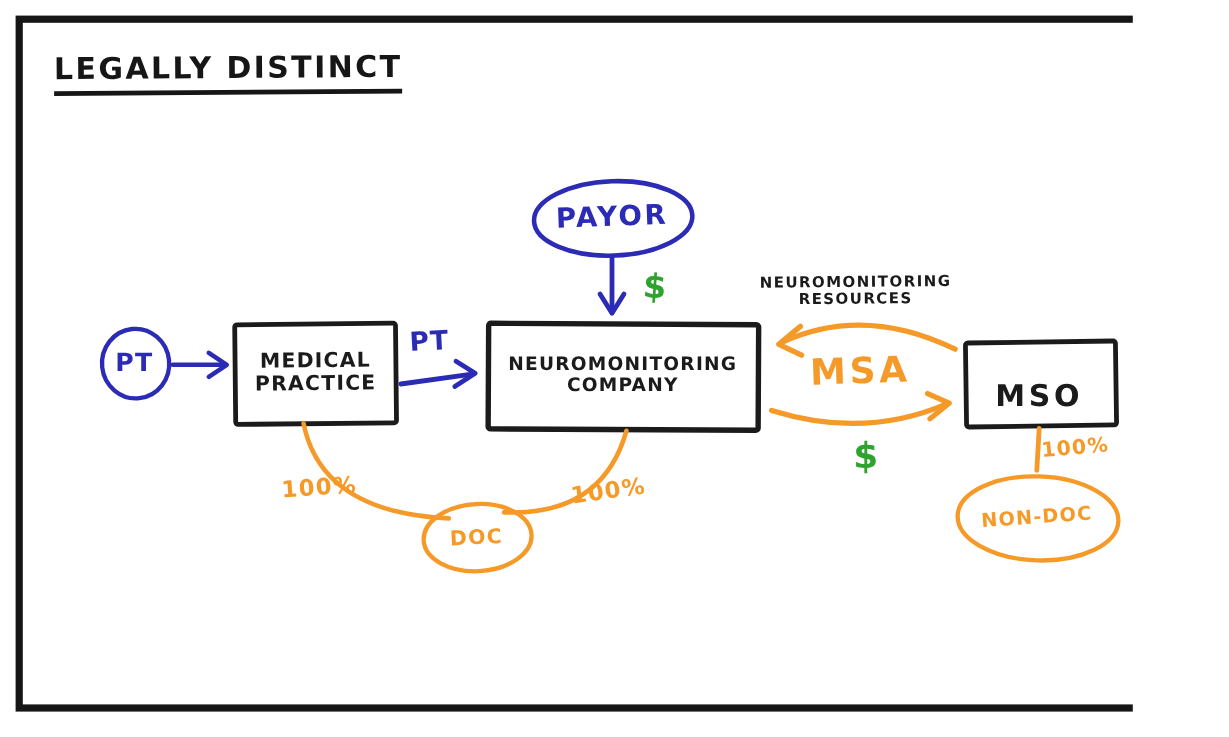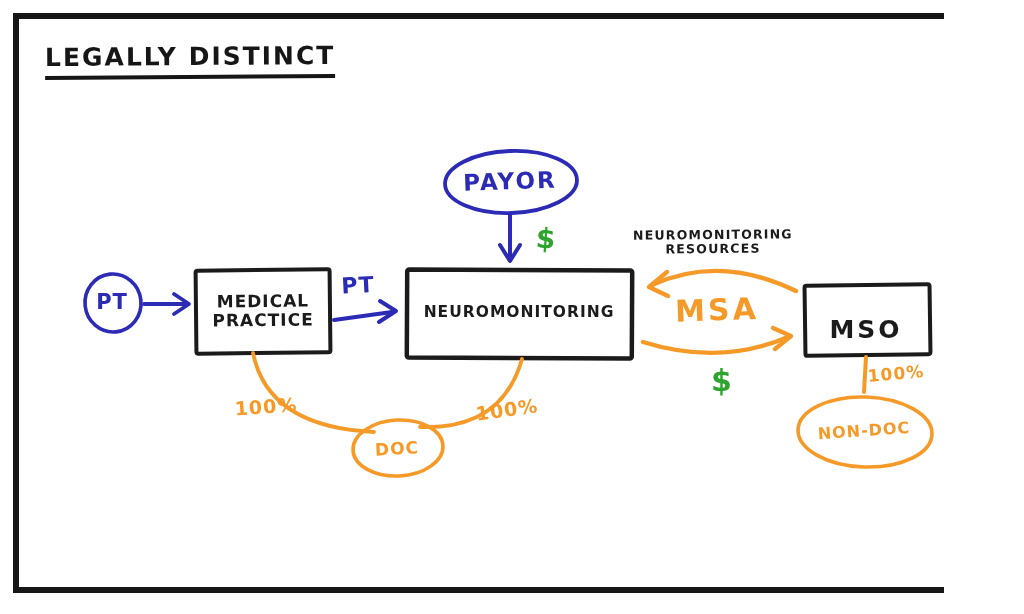--- a/index.html
+++ b/index.html
@@ -77,20 +77,21 @@
 
   <div class="lbl blue" style="left:112px;top:303px;font-size:21px;">PT</div>
 
   <div class="lbl ink two-line" style="left:263px;top:311px;font-size:17px;transform:translate(-50%,-50%) rotate(-0.6deg);">
     <div>MEDICAL</div>
     <div>PRACTICE</div>
   </div>
 
   <div class="lbl ink two-line" style="left:519px;top:313px;font-size:15.5px;">
     <div>NEUROMONITORING</div>
+    <div>COMPANY</div>
   </div>
 
   <div class="lbl blue" style="left:510px;top:182px;font-size:23px;letter-spacing:2px;transform:translate(-50%,-50%) rotate(-2deg);">PAYOR</div>
 
   <div class="lbl ink" style="left:866px;top:330px;font-size:25px;letter-spacing:3px;">MSO</div>
 
   <div class="lbl orange" style="left:397px;top:449px;font-size:17px;transform:translate(-50%,-50%) rotate(-3deg);">DOC</div>
 
   <div class="lbl orange" style="left:864px;top:431px;font-size:16px;transform:translate(-50%,-50%) rotate(-4deg);">NON-DOC</div>
 

